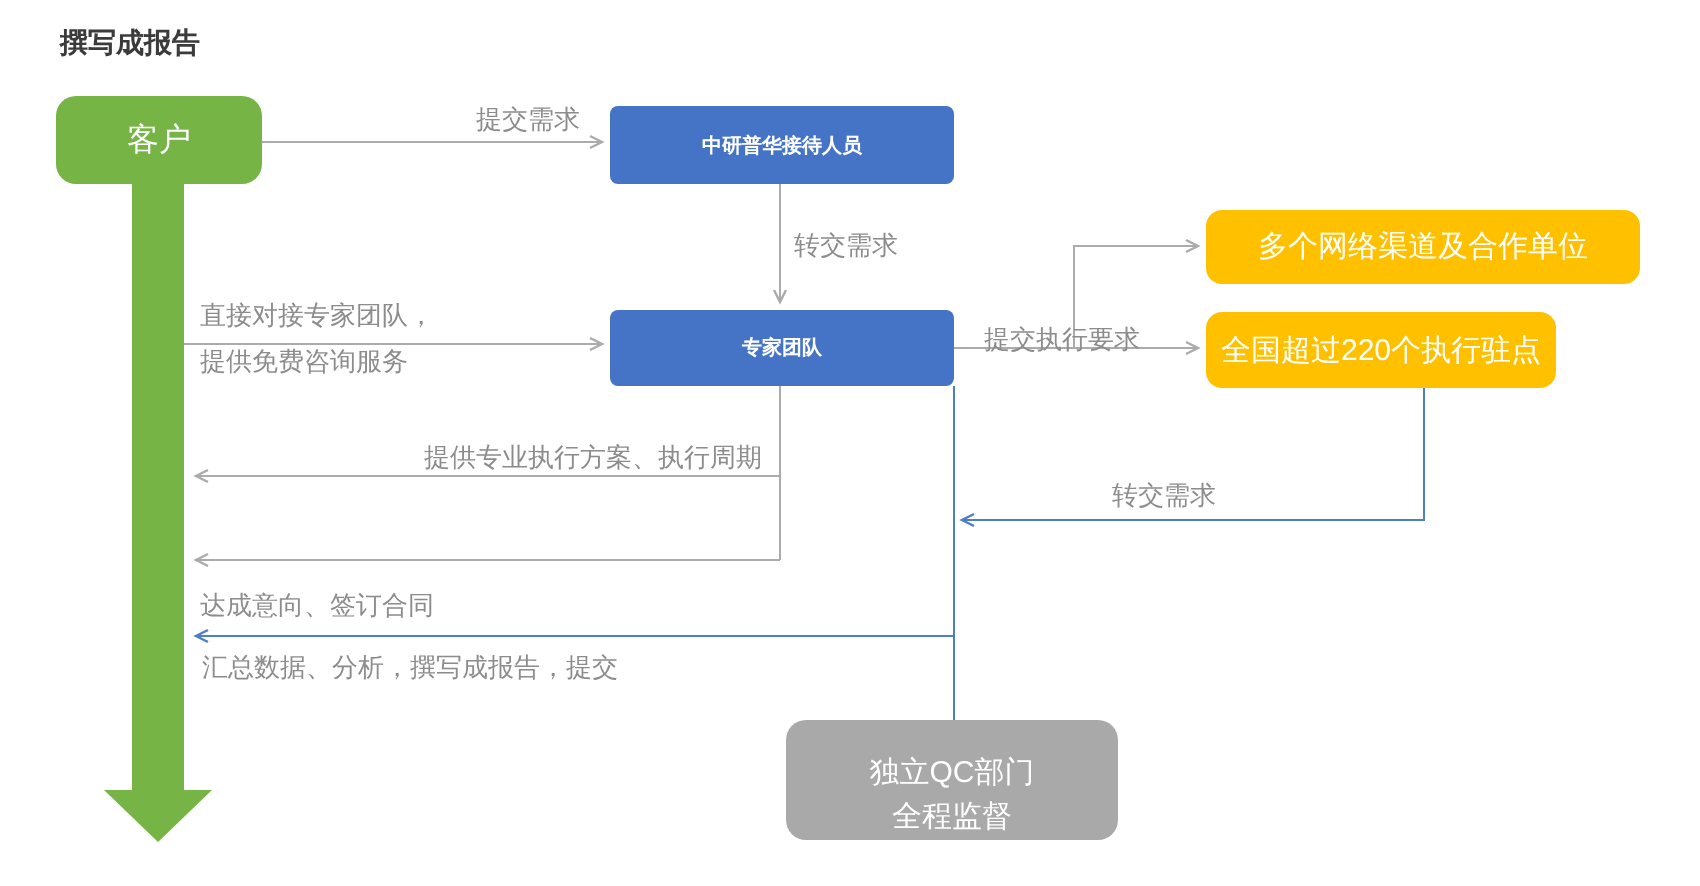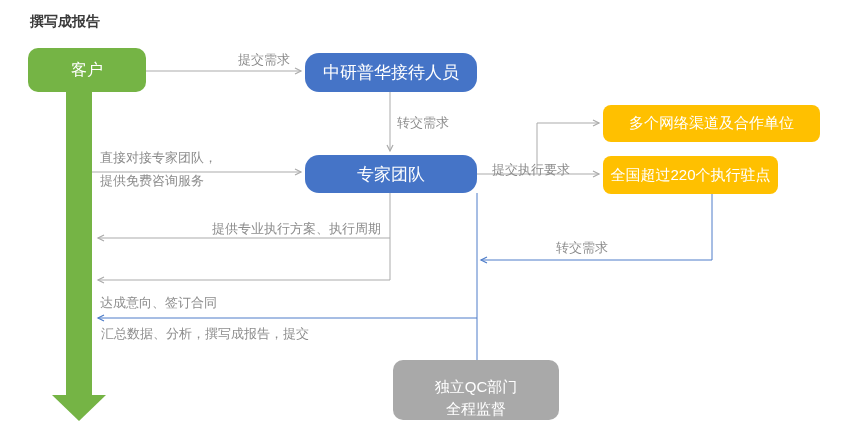--- a/index.html
+++ b/index.html
@@ -15,21 +15,21 @@
   .mk-gray{stroke:var(--line-gray,#ababab);fill:none;stroke-width:1.2;}
   .mk-blue{stroke:var(--line-blue,#4e7dc9);fill:none;stroke-width:1.2;}
   .title{
     left:30px;top:13px;font-size:14px;font-weight:bold;color:#3b3b3b;z-index:3;
   }
   .node{
     display:flex;align-items:center;justify-content:center;text-align:center;
     color:#fff;z-index:2;
   }
   .node-green{background:var(--green,#75b445);border-radius:10px;font-size:16px;}
-  .node-blue{background:var(--blue,#4574c7);border-radius:14px;font-size:17px;}
+  .node-blue{background:var(--blue,#4574c7);border-radius:4px;font-size:10px;font-weight:bold;}
   .node-yellow{background:var(--yellow,#ffc000);border-radius:8px;font-size:15px;}
   .node-gray{background:var(--gray,#a9a9a9);border-radius:10px;font-size:15px;line-height:22px;flex-direction:column;}
   .edge-label{
     color:var(--label,#8c8c8c);font-size:13px;white-space:nowrap;z-index:3;
   }
   #customer-stem{
     left:66px;top:90px;width:26px;height:306px;background:var(--green,#75b445);z-index:2;
   }
   #customer-arrowhead{
     left:52px;top:395px;width:0;height:0;z-index:2;
@@ -59,21 +59,21 @@
     <path class="wire-gray" d="M390,193 L390,280"></path>
     <path class="wire-gray" d="M390,238 L98,238" marker-end="url(#arrG)"></path>
     <path class="wire-gray" d="M390,280 L98,280" marker-end="url(#arrG)"></path>
     <path class="wire-blue" d="M477,193 L477,360"></path>
     <path class="wire-blue" d="M712,194 L712,260 L481,260" marker-end="url(#arrB)"></path>
     <path class="wire-blue" d="M477,318 L98,318" marker-end="url(#arrB)"></path>
   </svg>
 
   <div class="abs title">撰写成报告</div>
 
-  <div class="abs node node-green" style="left:28px;top:48px;width:118px;height:44px;">
+  <div class="abs node node-green" style="left:28px;top:48px;width:103px;height:44px;">
     <span>客户</span>
   </div>
   <div class="abs" id="customer-stem"></div>
   <div class="abs" id="customer-arrowhead"></div>
 
   <div class="abs node node-blue" style="left:305px;top:53px;width:172px;height:39px;">
     <span>中研普华接待人员</span>
   </div>
   <div class="abs node node-blue" style="left:305px;top:155px;width:172px;height:38px;">
     <span>专家团队</span>

